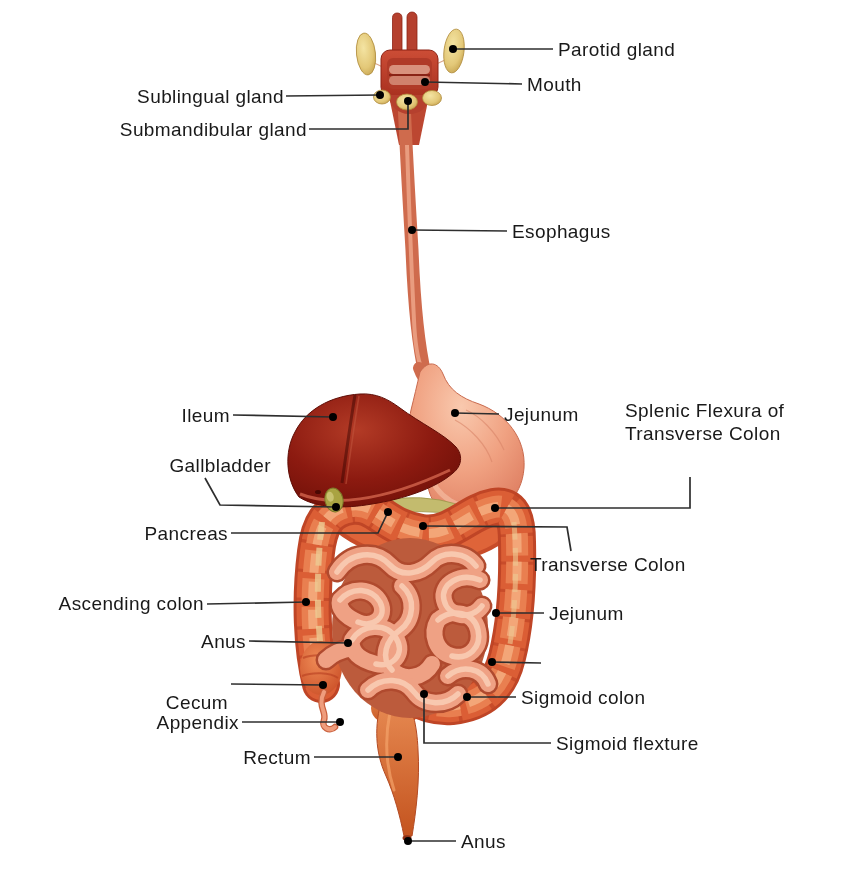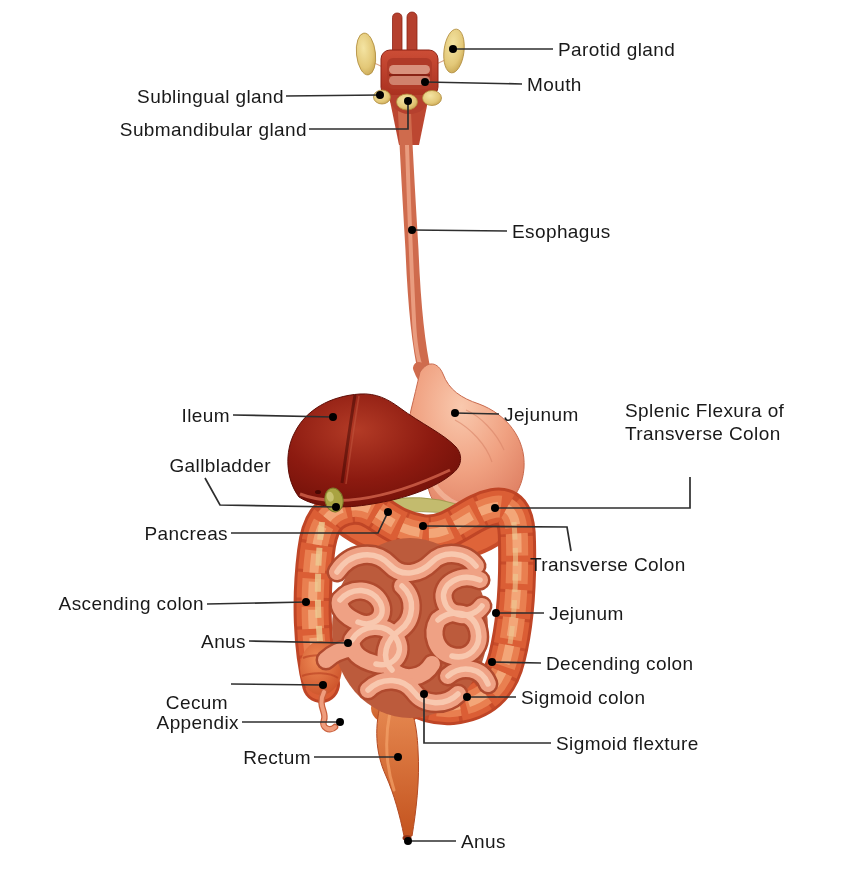--- a/index.html
+++ b/index.html
@@ -276,21 +276,20 @@
   <div class="label" style="left:512px;top:220px">Esophagus</div>
   <div class="label left" style="right:618px;top:404px">Ileum</div>
   <div class="label" style="left:504px;top:403px">Jejunum</div>
   <div class="label wrap" style="left:625px;top:399px;width:190px">Splenic Flexura of Transverse Colon</div>
   <div class="label left" style="right:577px;top:454px">Gallbladder</div>
   <div class="label left" style="right:620px;top:522px">Pancreas</div>
   <div class="label" style="left:530px;top:553px">Transverse Colon</div>
   <div class="label left" style="right:644px;top:592px">Ascending colon</div>
   <div class="label" style="left:549px;top:602px">Jejunum</div>
   <div class="label left" style="right:602px;top:630px">Anus</div>
-  <div class="label" style="left:546px;top:652px">Decending colon</div>
   <div class="label left" style="right:620px;top:691px">Cecum</div>
   <div class="label" style="left:521px;top:686px">Sigmoid colon</div>
   <div class="label left" style="right:609px;top:711px">Appendix</div>
   <div class="label" style="left:556px;top:732px">Sigmoid flexture</div>
   <div class="label left" style="right:537px;top:746px">Rectum</div>
   <div class="label" style="left:461px;top:830px">Anus</div>
 
 </div>
 
 </body></html>

